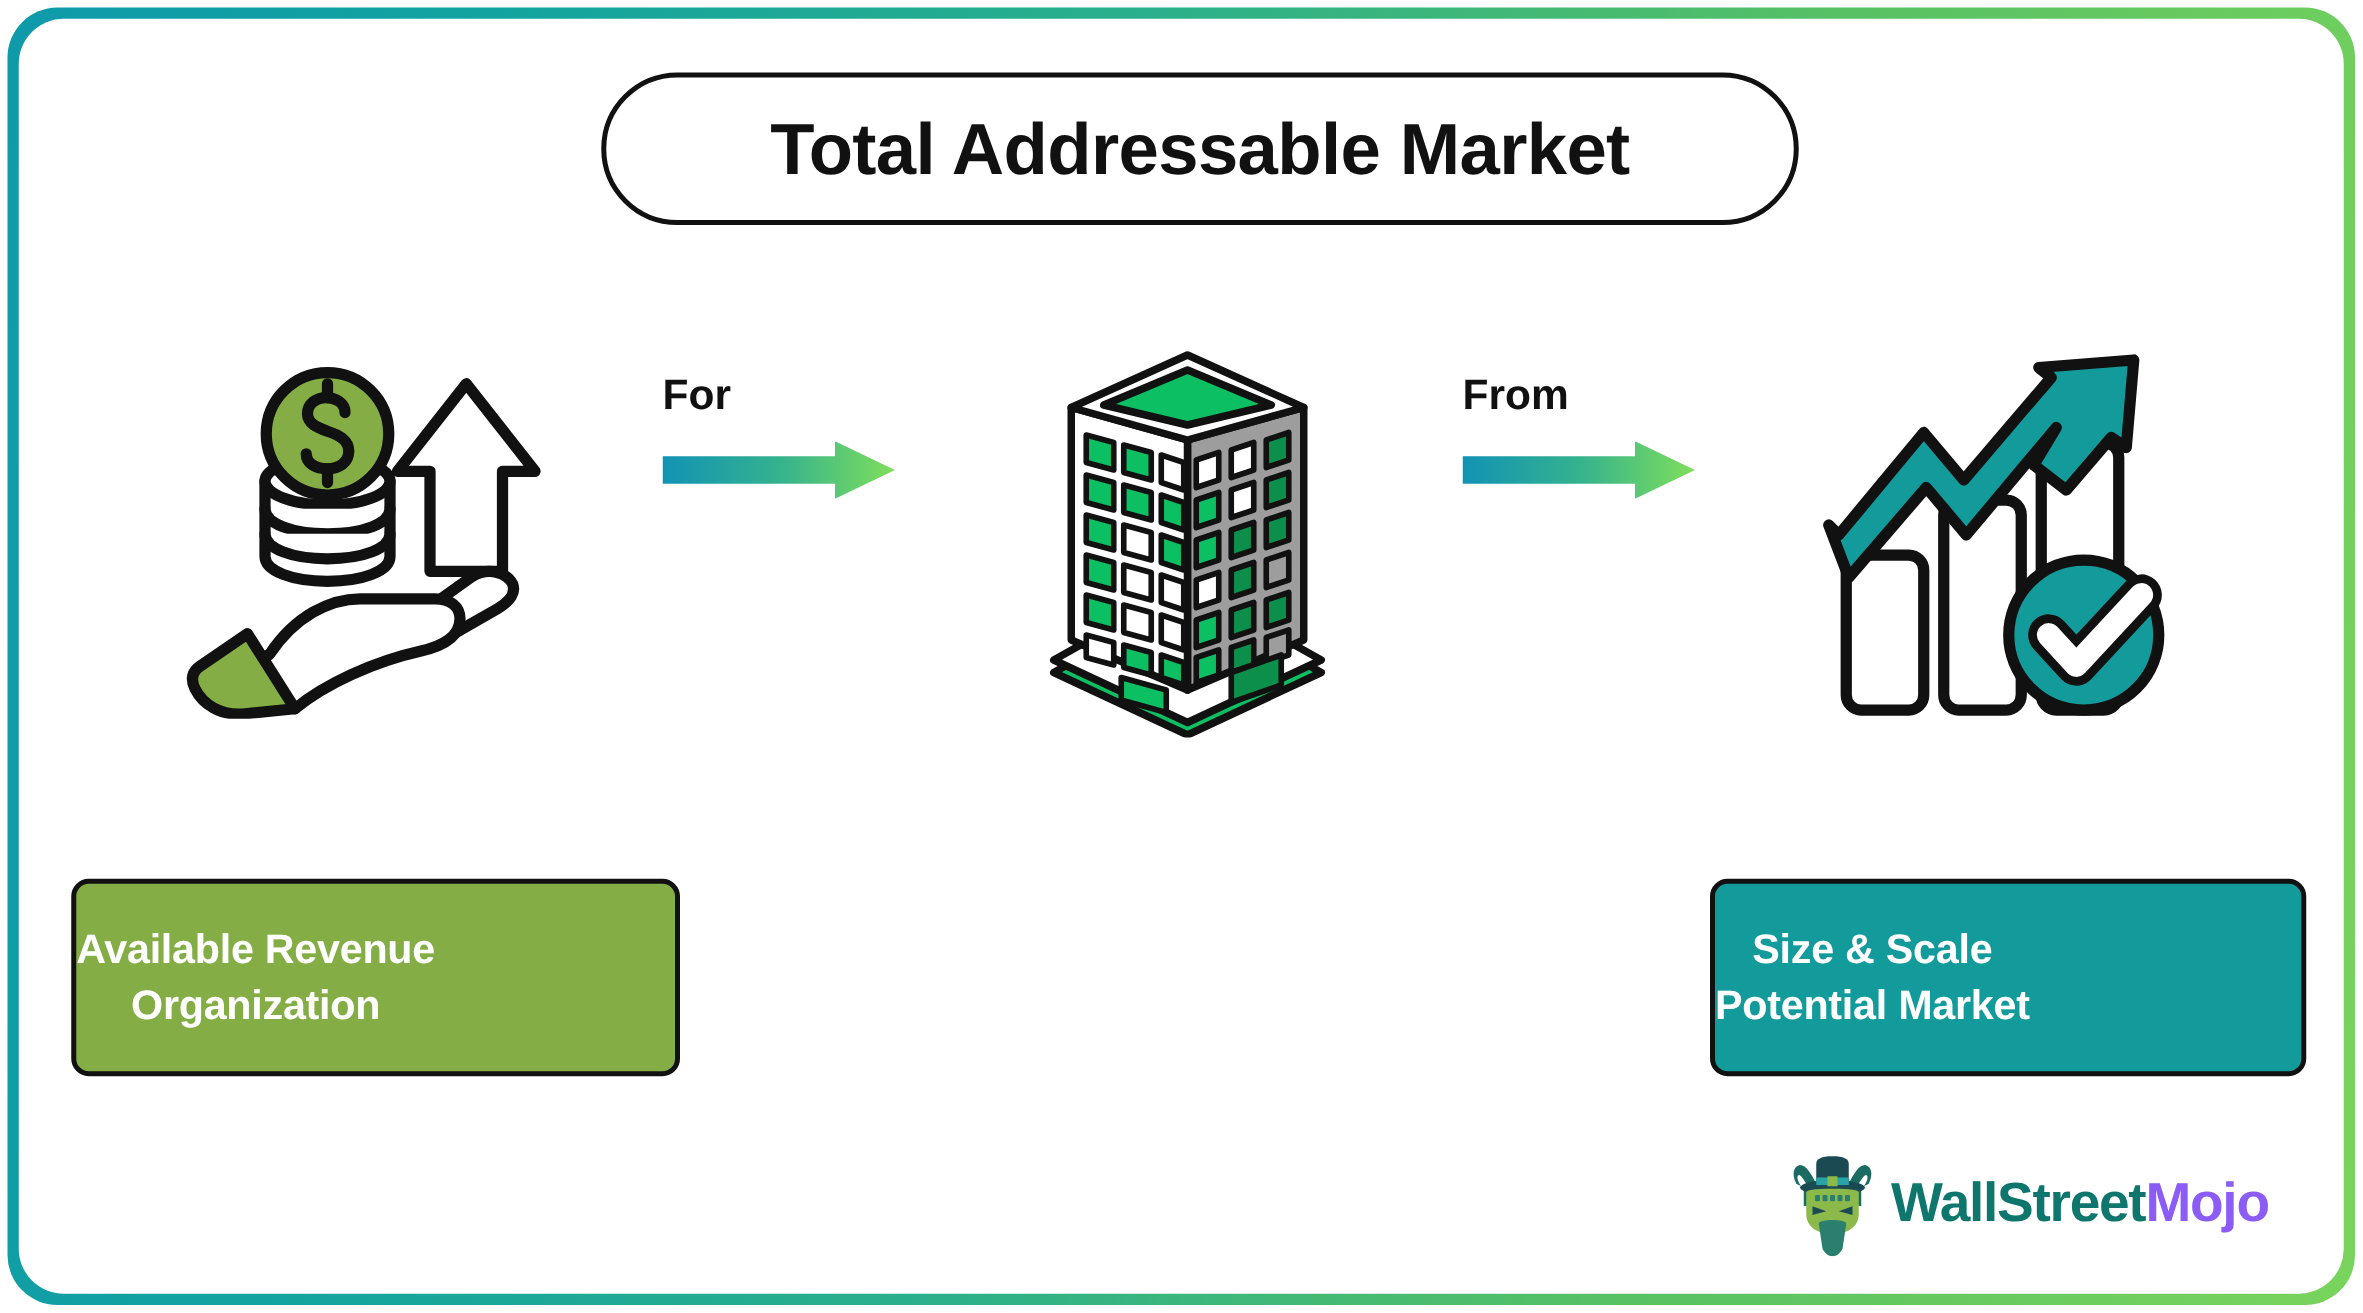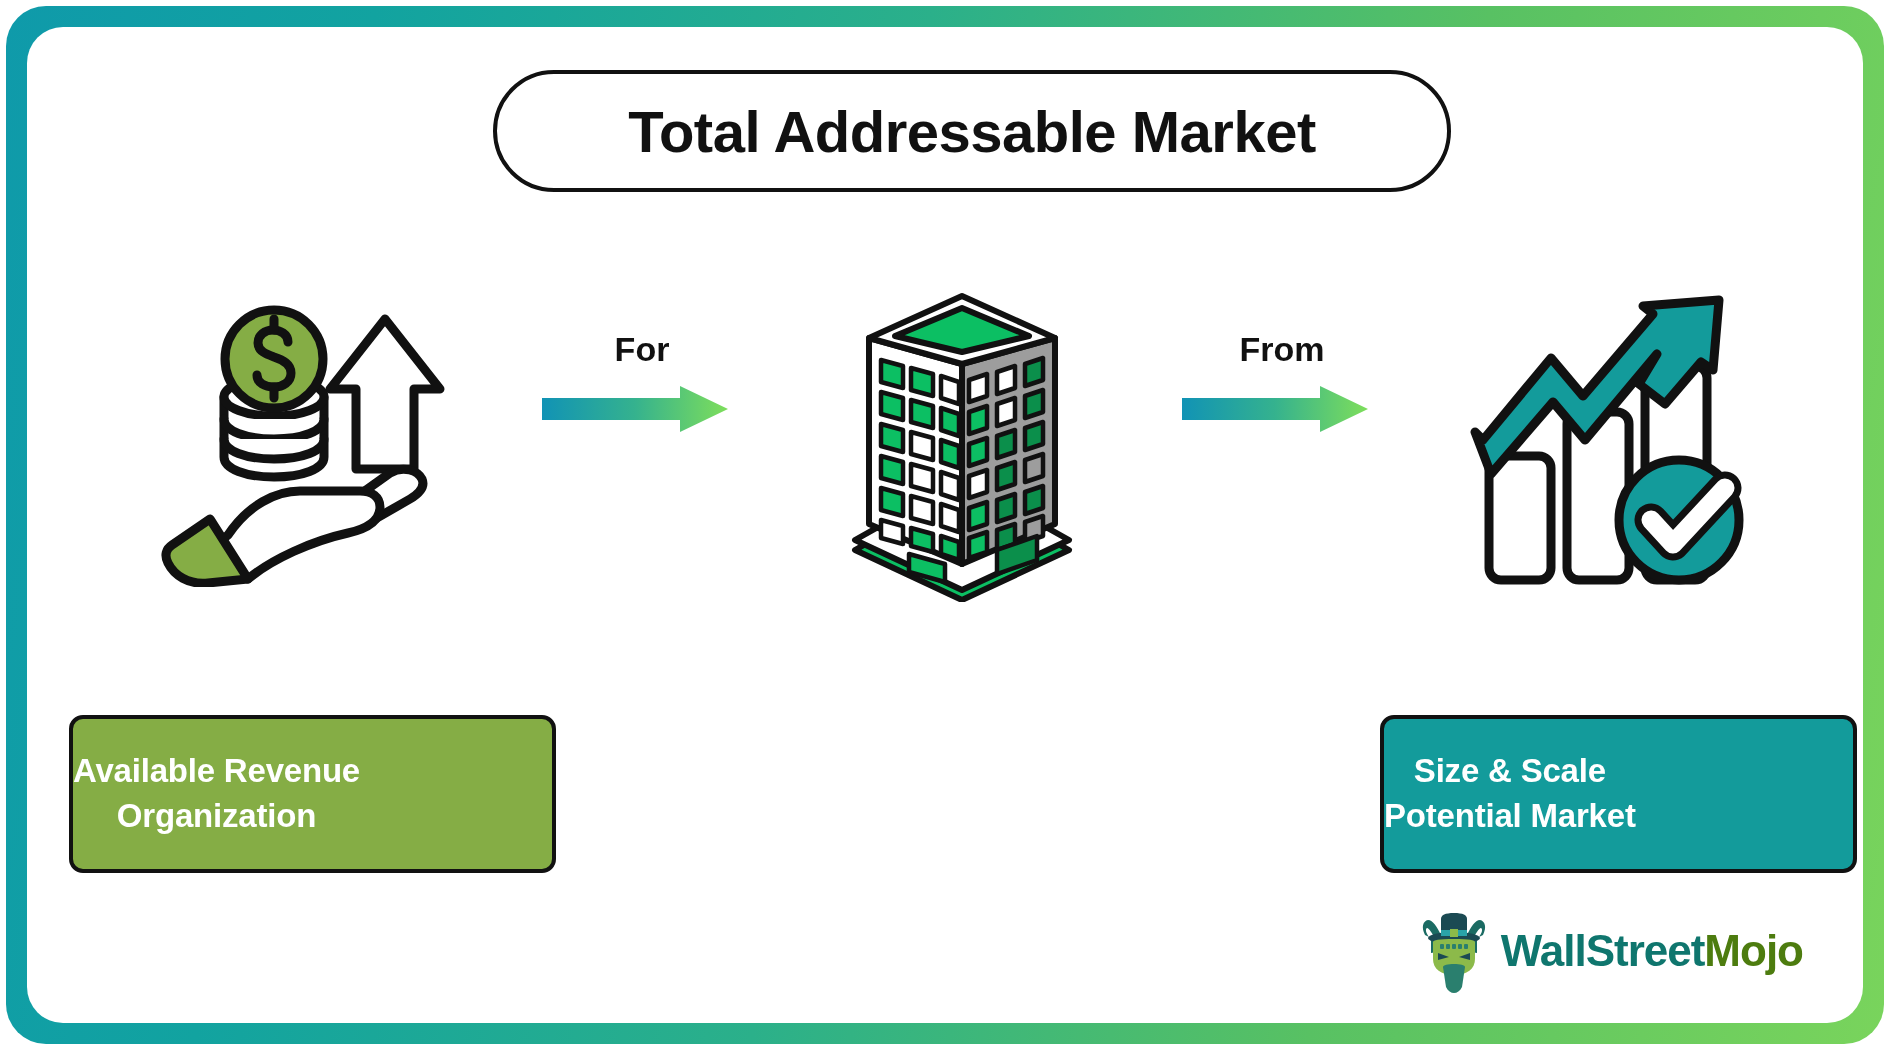--- a/index.html
+++ b/index.html
@@ -13,21 +13,21 @@
     position: relative;
     width: 1890px; height: 1050px;
     background: #ffffff;
   }
   
   .frame {
     position: absolute;
     left: 6px; top: 6px;
     width: 1878px; height: 1038px;
     border-radius: 40px;
-    padding: 21px;
+    padding: 9px;
     background: linear-gradient(100deg, #0f9aaa 0%, #12a3a0 18%, #2bb08a 45%, #58c163 72%, #79d45c 100%);
   }
   .frame-inner {
     width: 100%; height: 100%;
     background: #ffffff;
     border-radius: 36px;
     position: relative;
     overflow: hidden;
   }
 
@@ -65,23 +65,23 @@
     align-items: center;
     justify-content: center;
   }
   .icon-cell.i1 { left: 90px;   width: 370px; }
   .icon-cell.i2 { left: 750px;  width: 370px; }
   .icon-cell.i3 { left: 1400px; width: 370px; }
 
   
   .connector {
     position: absolute;
-    top: 305px;
+    top: 284px;
     width: 200px;
-    text-align: center;
+    text-align: left;
   }
   .connector.c1 { left: 515px; }
   .connector.c2 { left: 1155px; }
   .connector-label {
     font-size: 34px;
     font-weight: bold;
     color: #111111;
     margin-bottom: 20px;
     line-height: 1;
   }
@@ -118,21 +118,21 @@
   .logo {
     position: absolute;
     right: 60px; bottom: 30px;
     display: flex;
     align-items: center;
     gap: 12px;
   }
   .logo-mark { width: 70px; height: 84px; flex: 0 0 auto; }
   .logo-word { font-size: 44px; font-weight: bold; letter-spacing: -1px; line-height: 1; }
   .logo-word .w1 { color: #0f766e; }
-  .logo-word .w2 { color: #4d7c0f; }
+  .logo-word .w2 { color: #8b5cf6; }
 </style>
 </head>
 <body>
 
 <div id="canvas">
   <div class="frame">
     <div class="frame-inner">
 
       <div class="title-pill">
         <div class="title-text">Total Addressable Market</div>

